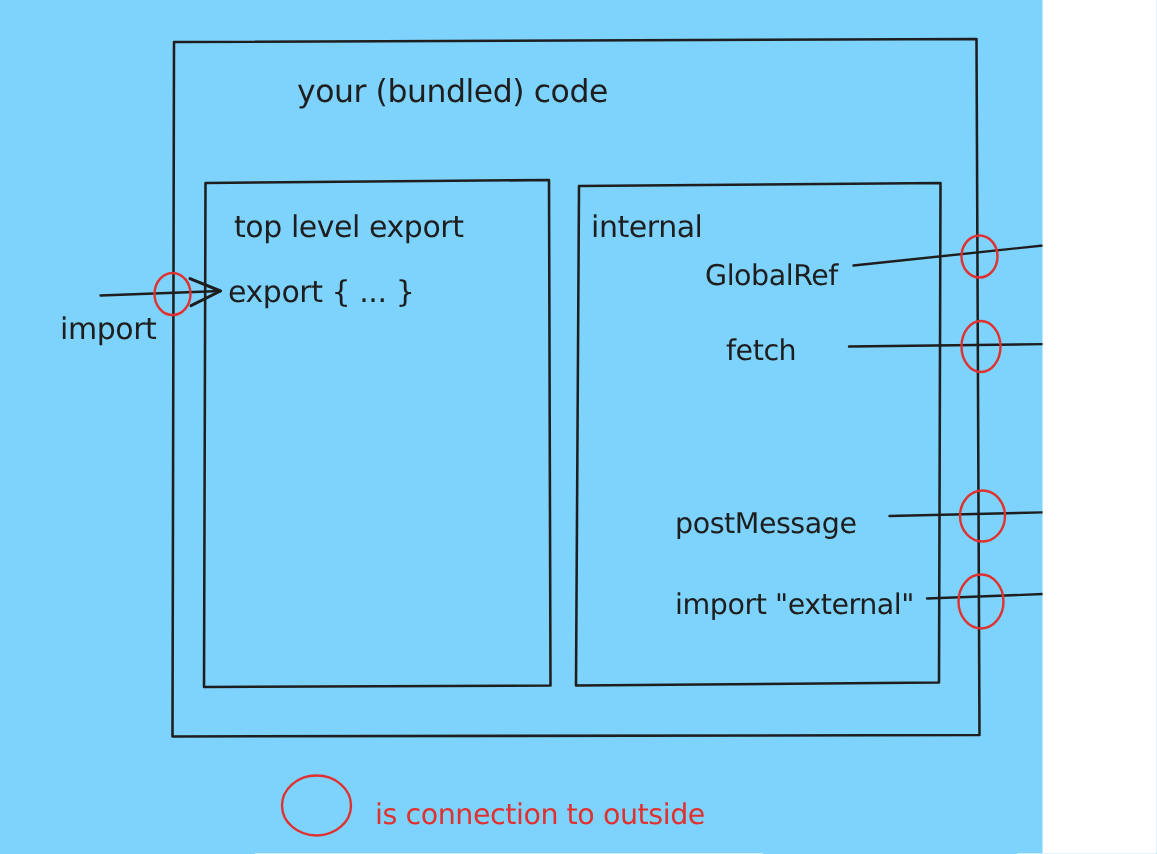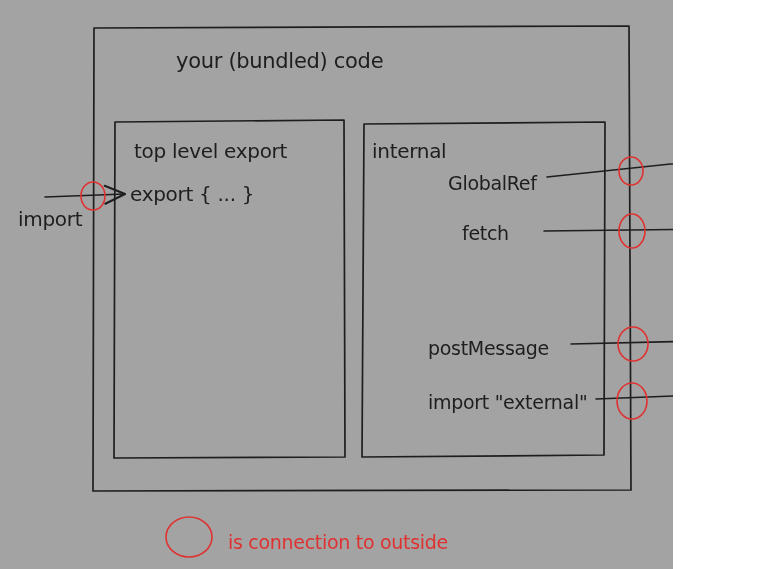--- a/index.html
+++ b/index.html
@@ -4,22 +4,23 @@
 <style>
   html, body {
     margin: 0;
     padding: 0;
     background: #ffffff;
   }
   .canvas-wrap {
     position: relative;
     width: 673px;
     height: 569px;
-    background: #a3a3a3;
+    background: #7dd3fc;
     overflow: hidden;
+    padding-left: 22px;
   }
   svg text {
     font-family: "DejaVu Sans", sans-serif;
     fill: #1e1e1e;
     letter-spacing: -0.3px;
   }
   .sketch-box {
     fill: none;
     stroke: #1e1e1e;
     stroke-width: 1.7;

